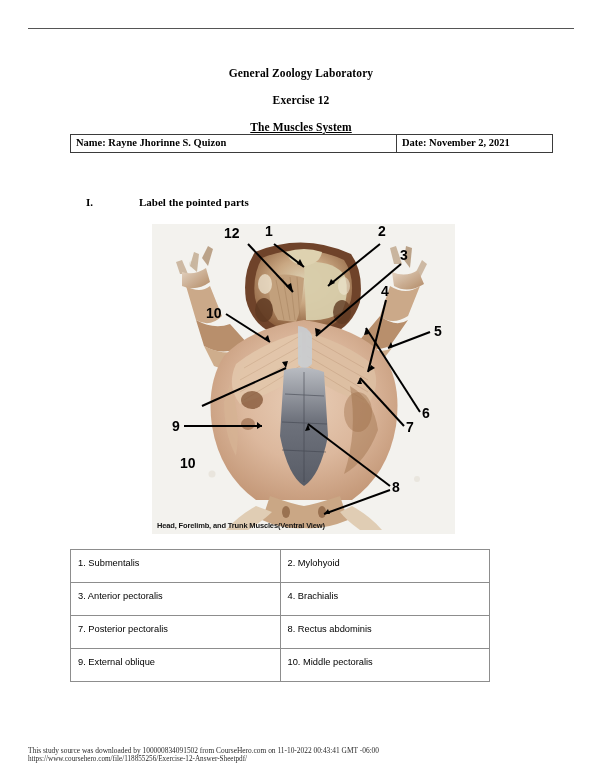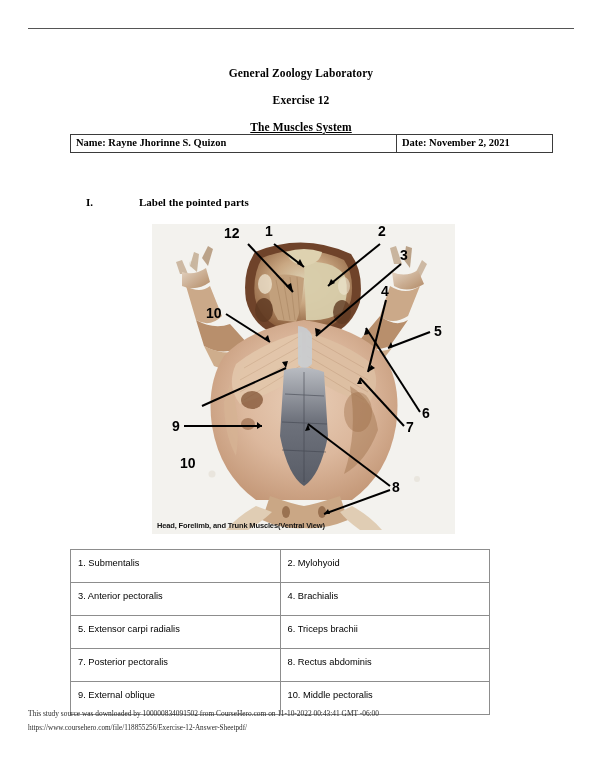--- a/index.html
+++ b/index.html
@@ -145,26 +145,26 @@
 
   
   .footer-line {
     position: absolute;
     font-family: "Liberation Serif", serif;
     color: #2a2a2a;
     white-space: nowrap;
   }
   .footer-download {
     left: 28px;
-    top: 709px;
+    top: 746px;
     font-size: 7.4px;
   }
   .footer-url {
     left: 28px;
-    top: 724px;
+    top: 755px;
     font-size: 7.2px;
   }
 </style>
 </head>
 <body>
 
 <div class="top-rule"></div>
 
 <div class="headings">
   <div class="heading-line">General Zoology Laboratory</div>
@@ -350,24 +350,20 @@
   <tbody>
     <tr>
       <td>1. Submentalis</td>
       <td>2. Mylohyoid</td>
     </tr>
     <tr>
       <td>3. Anterior pectoralis</td>
       <td>4. Brachialis</td>
     </tr>
     <tr>
-      <td>5. Extensor carpi radialis</td>
-      <td>6. Triceps brachii</td>
-    </tr>
-    <tr>
       <td>7. Posterior pectoralis</td>
       <td>8. Rectus abdominis</td>
     </tr>
     <tr>
       <td>9. External oblique</td>
       <td>10. Middle pectoralis</td>
     </tr>
   </tbody>
 </table>
 

